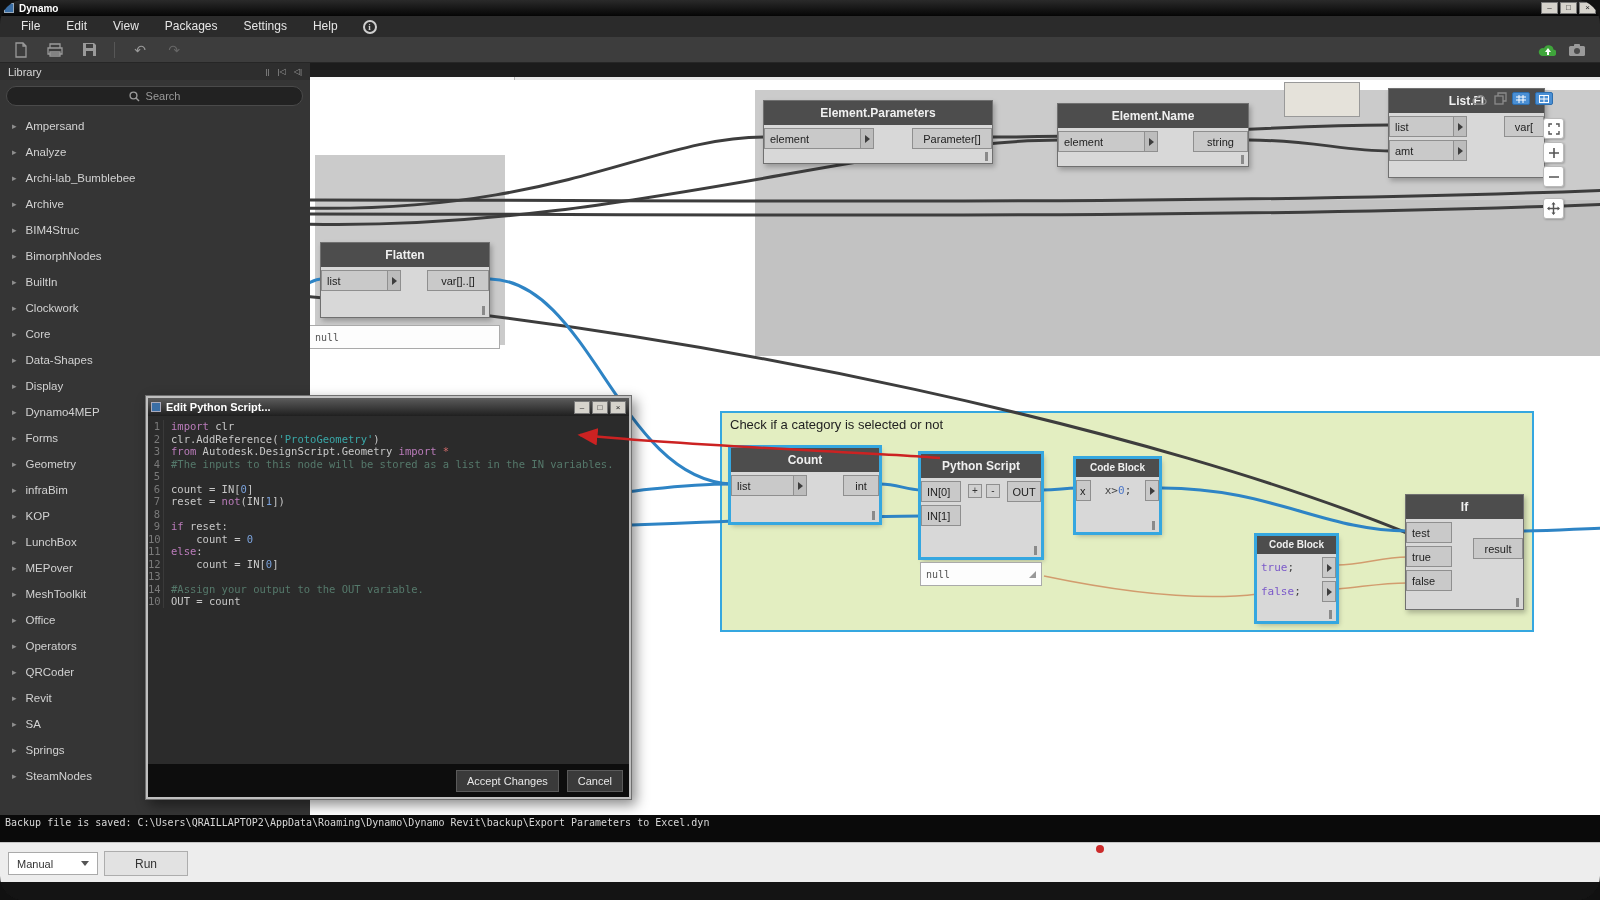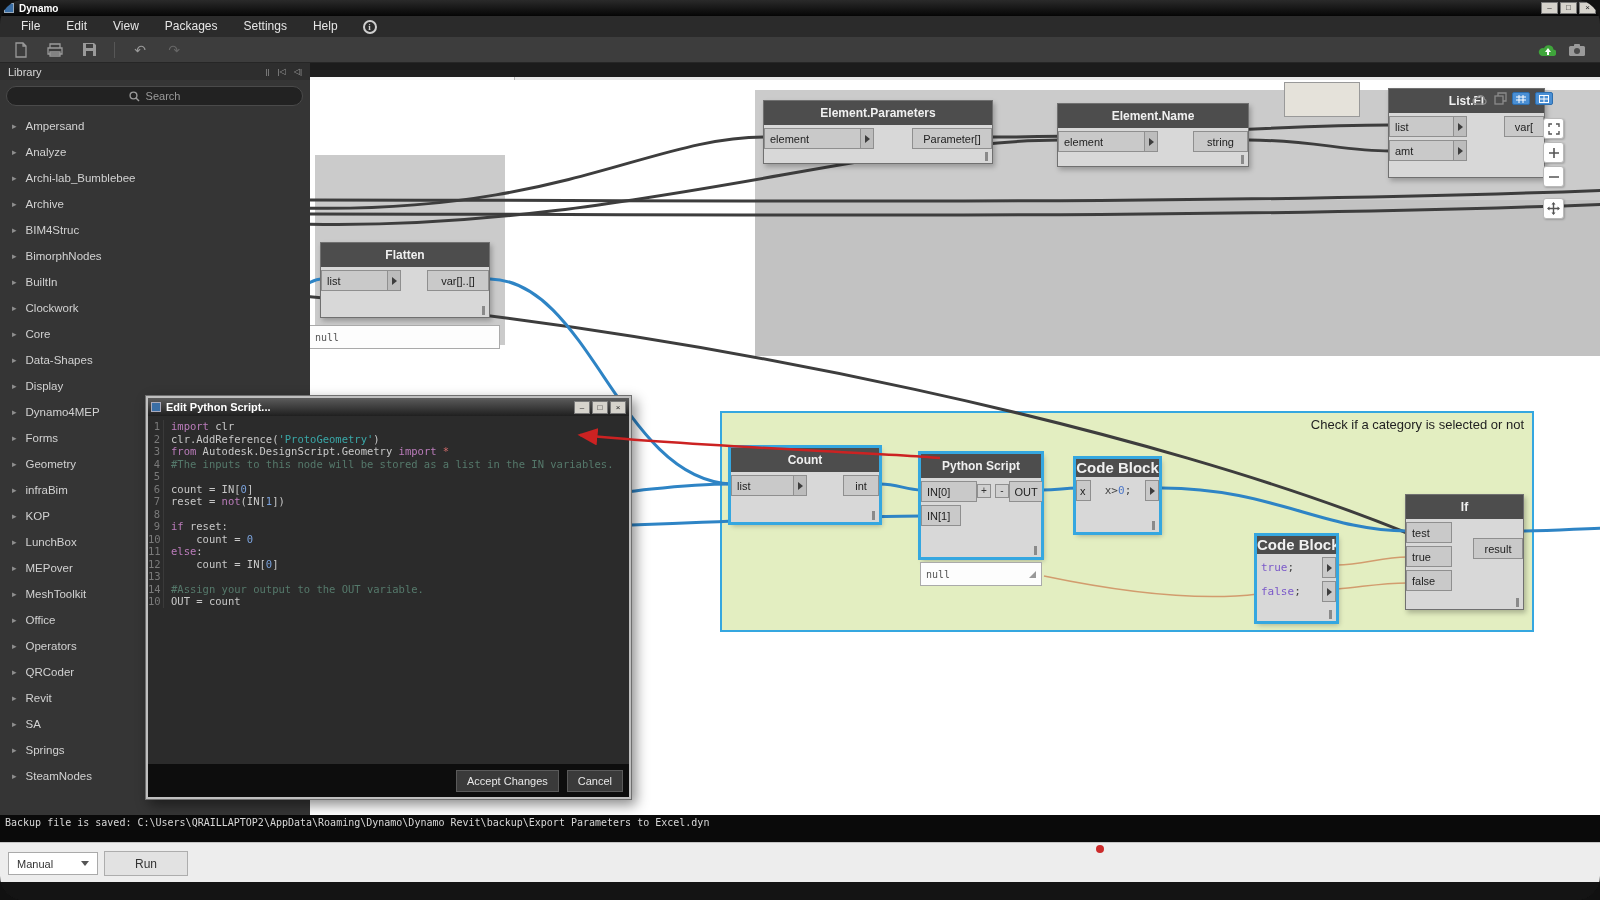--- a/index.html
+++ b/index.html
@@ -43,28 +43,28 @@
   .tab { height:17px; width:205px; background:#f6f6f6; border-right:1px solid #b5b5b5; display:flex; align-items:center; padding:0 8px; gap:8px; }
   .tab-label { font-size:11px; color:#333; flex:1; white-space:nowrap; overflow:hidden; }
   .tab-close { color:#777; font-size:11px; }
   .tab-menu { margin-left:auto; padding-right:10px; color:#555; font-size:12px; }
 
   
   .canvas { position:absolute; left:310px; top:80px; width:1290px; height:735px; background:#ffffff; overflow:hidden; }
   .gray-group { position:absolute; background:#cbcbcb; }
   .gray-group-inner { position:absolute; background:#c2c2c2; }
   .partial-node { position:absolute; background:#e5e2da; border:1px solid #999; }
-  .green-group { position:absolute; left:412px; top:333px; width:810px; height:217px; background:rgba(208,226,152,0.6); outline:2px solid #35a7e0;text-align:right; }
+  .green-group { position:absolute; left:412px; top:333px; width:810px; height:217px; background:rgba(208,226,152,0.6); outline:2px solid #35a7e0; }
   .green-group-label { font-size:13px; color:#222; padding:4px 8px; }
   .wires { position:absolute; left:0; top:0; width:1290px; height:735px; pointer-events:none; }
 
   .node { position:absolute; background:#d8d8d8; border:1px solid #707070; box-shadow:2px 3px 5px rgba(0,0,0,0.25); }
   .node.selected { border:1px solid #35a7e0; outline:2px solid #35a7e0; }
   .node-header { background:#4d4d4d; color:#f0f0f0; font-size:12px; font-weight:bold; text-align:center; height:24px; line-height:24px; white-space:nowrap; overflow:hidden; }
-  .node-header.small { height:18px; line-height:18px; font-size:15px; }
+  .node-header.small { height:18px; line-height:18px; font-size:10px; }
   .prow { display:flex; justify-content:space-between; margin-top:3px; }
   .pcol-left { display:flex; flex-direction:column; gap:3px; margin-top:3px; }
   .pin { display:flex; align-items:center; background:#c9c9c9; border:1px solid #8f8f8f; height:21px; font-size:11px; color:#222; }
   .pin .plabel { padding:0 5px; white-space:nowrap; }
   .pin.out { justify-content:center; }
   .chevbox { margin-left:auto; align-self:stretch; width:13px; background:#bcbcbc; border-left:1px solid #909090; display:flex; align-items:center; justify-content:center; }
   .chev { width:0; height:0; border-left:5px solid #3d3d3d; border-top:4px solid transparent; border-bottom:4px solid transparent; }
   .node-foot { position:absolute; right:4px; bottom:2px; width:3px; height:9px; background:#8a8a8a; }
   .null-box { position:absolute; background:#fdfdfd; border:1px solid #aaa; font-family:"DejaVu Sans Mono",monospace; font-size:10px; color:#555; display:flex; align-items:center; padding:0 5px; height:24px; }
   .null-resize { margin-left:auto; width:0; height:0; border-left:7px solid transparent; border-bottom:7px solid #999; }
@@ -425,21 +425,21 @@
           <span class="plabel">int</span>
         </div>
       </div>
       <div class="node-foot"></div>
     </div>
 
     <div class="node selected" style="left:610px;top:373px;width:122px;height:105px;">
       <div class="node-header">Python Script</div>
       <div style="display:flex;justify-content:space-between;align-items:flex-start;">
         <div class="pcol-left">
-          <div class="pin" style="width:56px;text-align:center;">
+          <div class="pin" style="width:40px;text-align:center;">
             <span class="plabel">IN[0]</span>
           </div>
           <div class="pin" style="width:40px;">
             <span class="plabel">IN[1]</span>
           </div>
         </div>
         <div style="display:flex;gap:4px;margin-top:6px;">
           <div class="mini-btn">+</div>
           <div class="mini-btn">-</div>
         </div>

